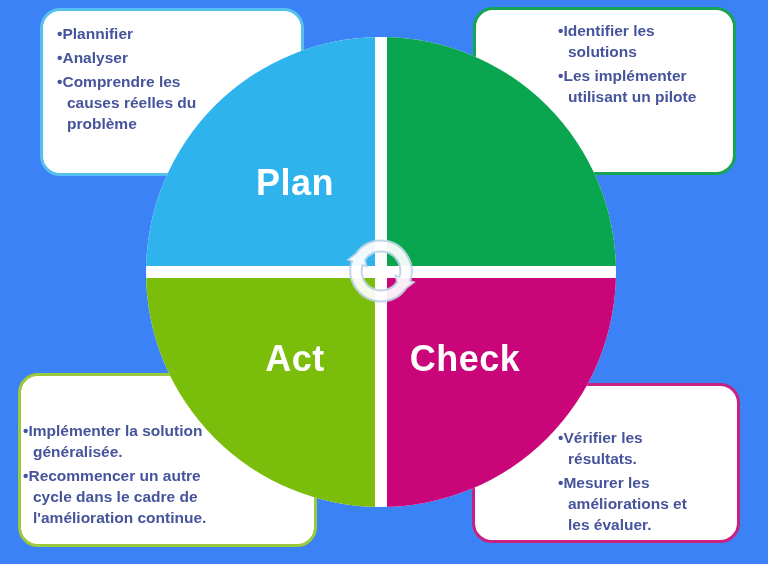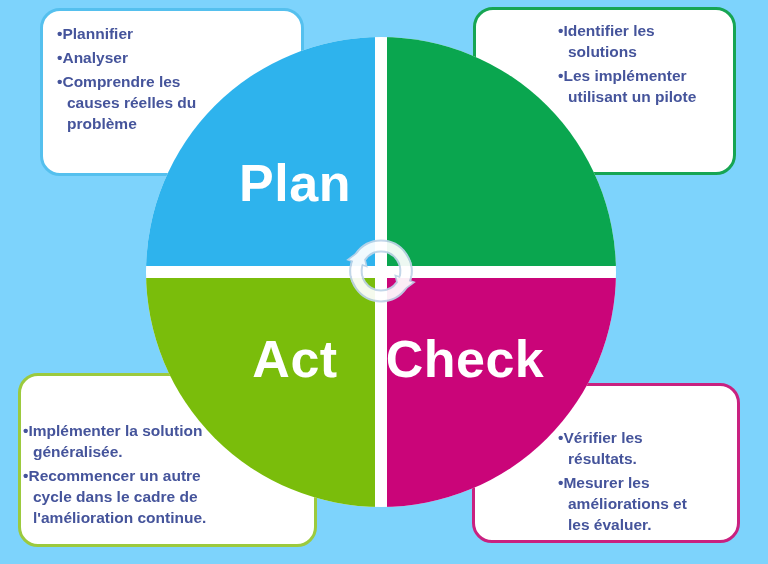--- a/index.html
+++ b/index.html
@@ -1,17 +1,17 @@
 <!DOCTYPE html>
 <html style="--c-plan: #2eb3ed; --c-do: #0aa64f; --c-act: #7abd0b; --c-check: #ca0579; --c-plan-border: #55c0ee; --c-do-border: #17a553; --c-act-border: #9cca3e; --c-check-border: #c92180; --c-text: #45549b; --c-label: #ffffff; --c-icon-outline: #bfd4e8; --c-icon-fill: #ffffff;"><head>
 <meta charset="utf-8">
 <style>
   html,body{margin:0;padding:0;background:#fff;}
   .canvas{
-    position:relative;width:768px;height:564px;background:#7dd3fc;overflow:hidden;
+    position:relative;width:768px;height:564px;background:#3b82f6;overflow:hidden;
     font-family:"Liberation Sans",sans-serif;
   }
   
   .note{
     position:absolute;background:#fff;border-radius:20px;border:3px solid #ccc;
     box-sizing:border-box;z-index:1;
   }
   .note ul{
     list-style:none;margin:0;padding:0;
     color:var(--c-text);font-size:15.5px;line-height:21px;font-weight:600;
@@ -34,21 +34,21 @@
   .quads{
     position:absolute;inset:0;display:grid;
     grid-template-columns:229px 229px;grid-template-rows:229px 229px;gap:12px;
   }
   .q-plan {background:var(--c-plan);}
   .q-do   {background:var(--c-do);}
   .q-act  {background:var(--c-act);}
   .q-check{background:var(--c-check);}
   .qlabel{
     position:absolute;transform:translate(-50%,-50%);
-    color:var(--c-label);font-size:52px;font-weight:bold;letter-spacing:.5px;
+    color:var(--c-label);font-size:36px;font-weight:bold;letter-spacing:.5px;
     white-space:nowrap;z-index:3;
   }
   .l-plan {left:149px;top:146px;}
   .l-do   {left:315px;top:146px;}
   .l-act  {left:149px;top:322px;}
   .l-check{left:319px;top:322px;}
   .cycle-icon{position:absolute;left:193px;top:192px;width:84px;height:84px;z-index:4;}
   .arc-u{fill:none;stroke:var(--c-icon-outline);stroke-width:13;}
   .tri-u{fill:var(--c-icon-outline);}
   .arc-w{fill:none;stroke:var(--c-icon-fill);stroke-width:9;}

